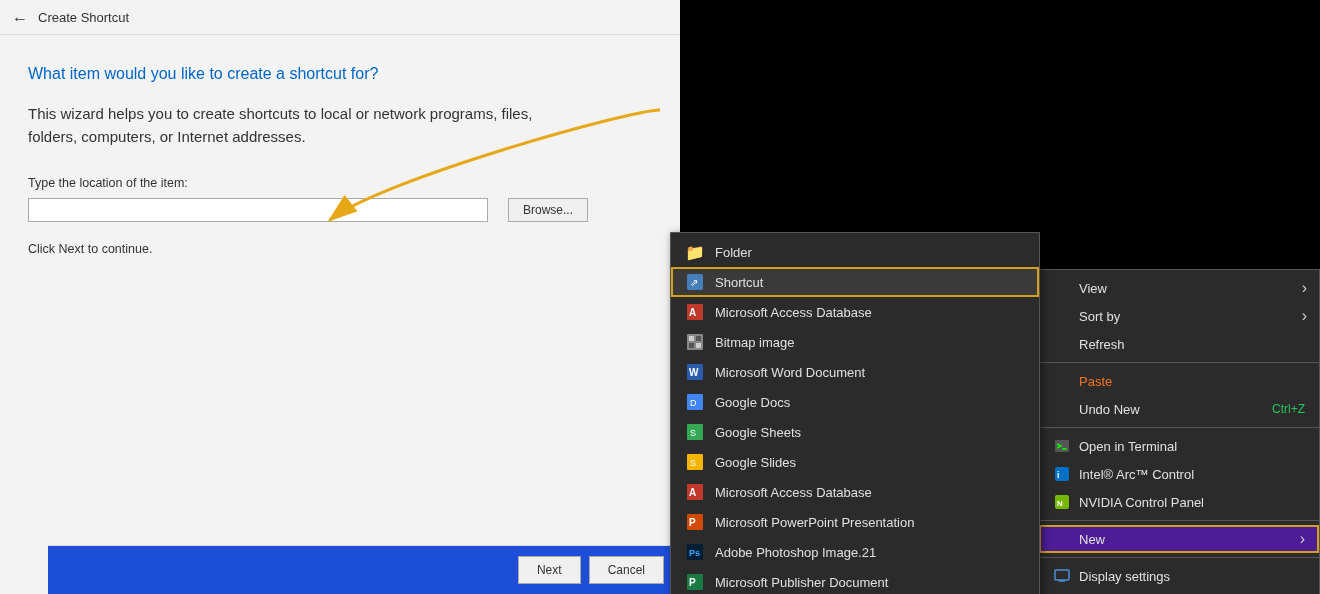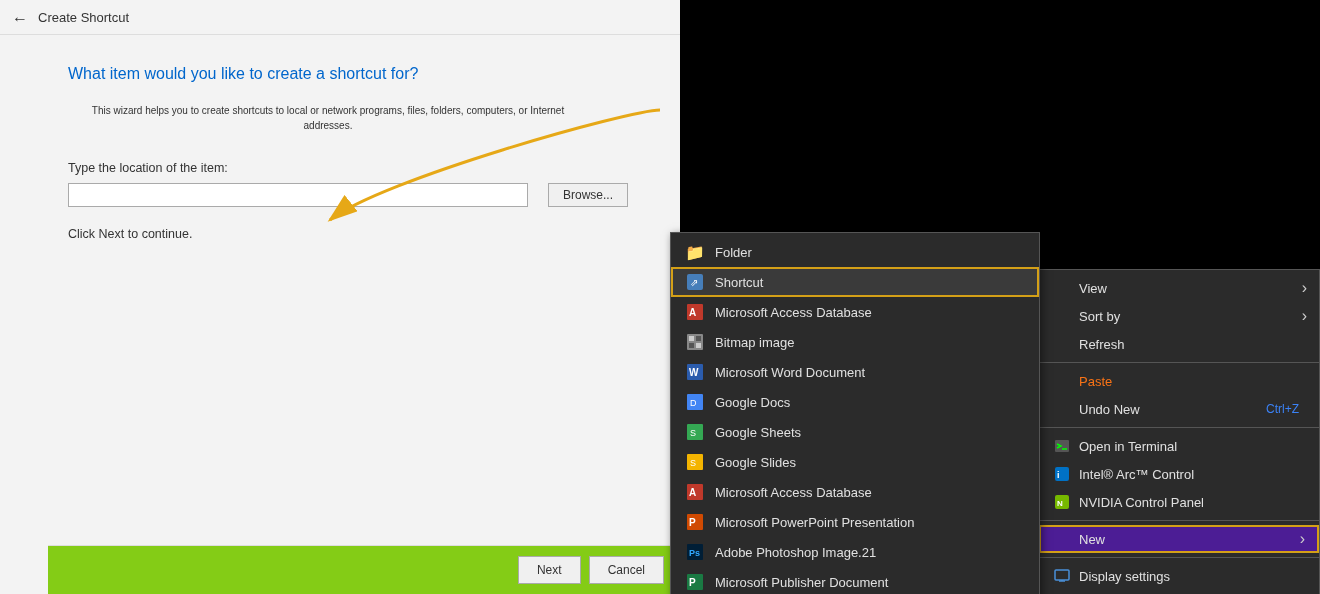--- a/index.html
+++ b/index.html
@@ -41,37 +41,35 @@
 
     .dialog-title {
       font-size: 13px;
       color: #333;
       font-weight: 400;
     }
 
     .dialog-content {
       padding: 30px 28px;
       flex: 1;
-      margin-left: 40px;
     }
 
     .dialog-heading {
       font-size: 16px;
       color: #0066cc;
       font-weight: 400;
       margin-bottom: 20px;
     }
 
     .dialog-description {
-      font-size: 10px;
+      font-size: 15px;
       color: #333;
       line-height: 1.5;
       margin-bottom: 28px;
       max-width: 520px;
-      text-align: center;
     }
 
     .dialog-label {
       font-size: 12.5px;
       color: #333;
       margin-bottom: 8px;
     }
 
     .input-row {
       display: flex;
@@ -98,21 +96,21 @@
       cursor: pointer;
       color: #333;
     }
 
     .click-next-text {
       font-size: 12.5px;
       color: #333;
     }
 
     .dialog-footer {
-      background: #84cc16;
+      background: #1d4ed8;
       border-top: 1px solid #ddd;
       padding: 10px 16px;
       display: flex;
       justify-content: flex-end;
       gap: 8px;
       margin-left: 48px;
     }
 
     .footer-btn {
       height: 28px;
@@ -192,23 +190,23 @@
       width: 18px;
       height: 18px;
       display: flex;
       align-items: center;
       justify-content: center;
       flex-shrink: 0;
     }
 
     .ctx-item .shortcut-key {
       position: absolute;
-      right: 20px;
+      right: 14px;
       font-size: 12px;
-      color: #3b82f6;
+      color: #22c55e;
     }
 
     
     .context-menu-new-sub {
       position: absolute;
       top: 0;
       right: 278px;
       width: 370px;
       background: #2b2b2b;
       border: 1px solid #555;

